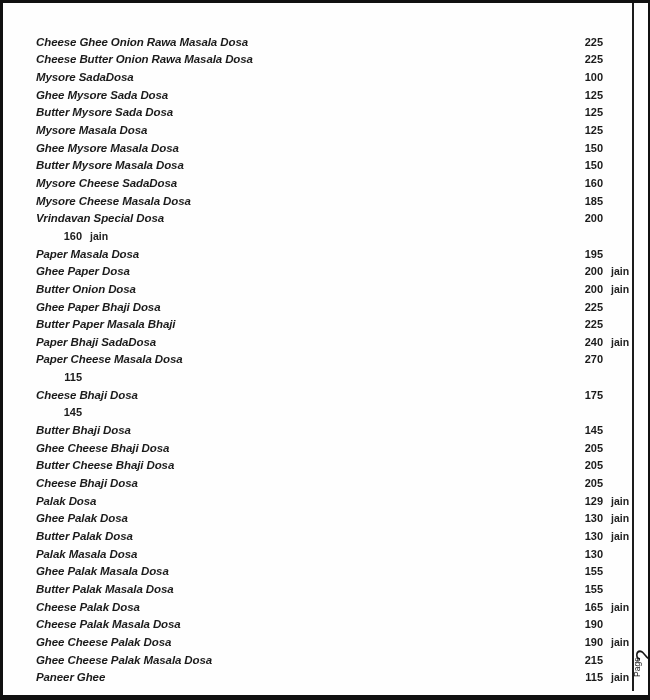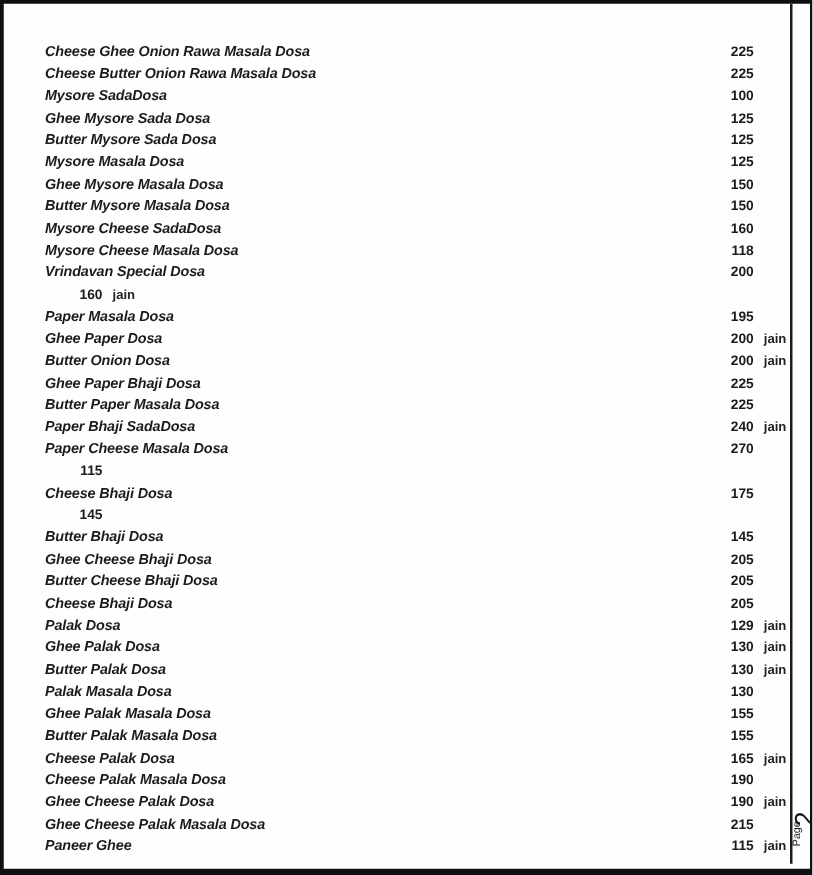--- a/index.html
+++ b/index.html
@@ -145,21 +145,21 @@
   </div>
 
   <div class="row">
     <span class="name">Mysore Cheese SadaDosa</span>
     <span class="price">160</span>
     <span class="jain"></span>
   </div>
 
   <div class="row">
     <span class="name">Mysore Cheese Masala Dosa</span>
-    <span class="price">118</span>
+    <span class="price">185</span>
     <span class="jain"></span>
   </div>
 
   <div class="row">
     <span class="name">Vrindavan Special Dosa</span>
     <span class="price">200</span>
     <span class="jain"></span>
   </div>
 
   <div class="row">
@@ -185,21 +185,21 @@
     <span class="jain">jain</span>
   </div>
 
   <div class="row">
     <span class="name">Ghee Paper Bhaji Dosa</span>
     <span class="price">225</span>
     <span class="jain"></span>
   </div>
 
   <div class="row">
-    <span class="name">Butter Paper Masala Dosa</span>
+    <span class="name">Butter Paper Masala Bhaji</span>
     <span class="price">225</span>
     <span class="jain"></span>
   </div>
 
   <div class="row">
     <span class="name">Paper Bhaji SadaDosa</span>
     <span class="price">240</span>
     <span class="jain">jain</span>
   </div>
 

